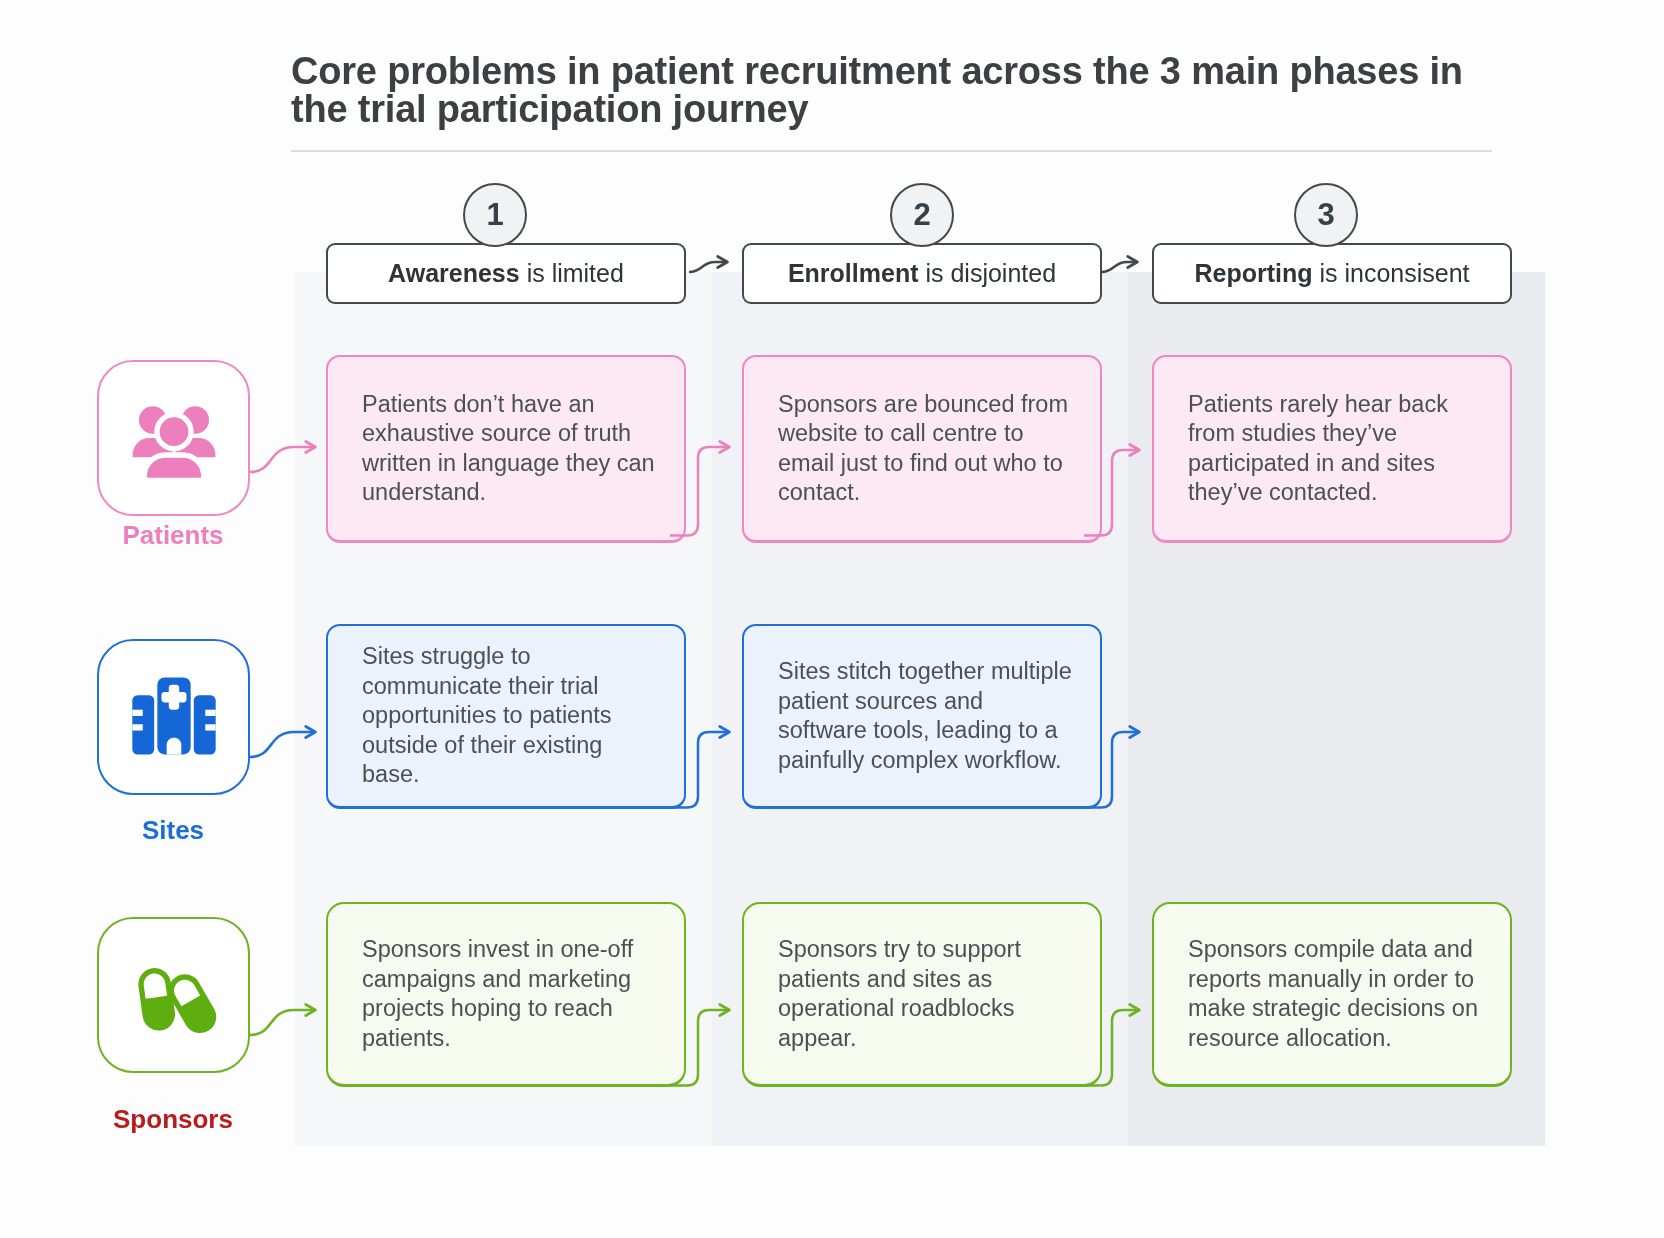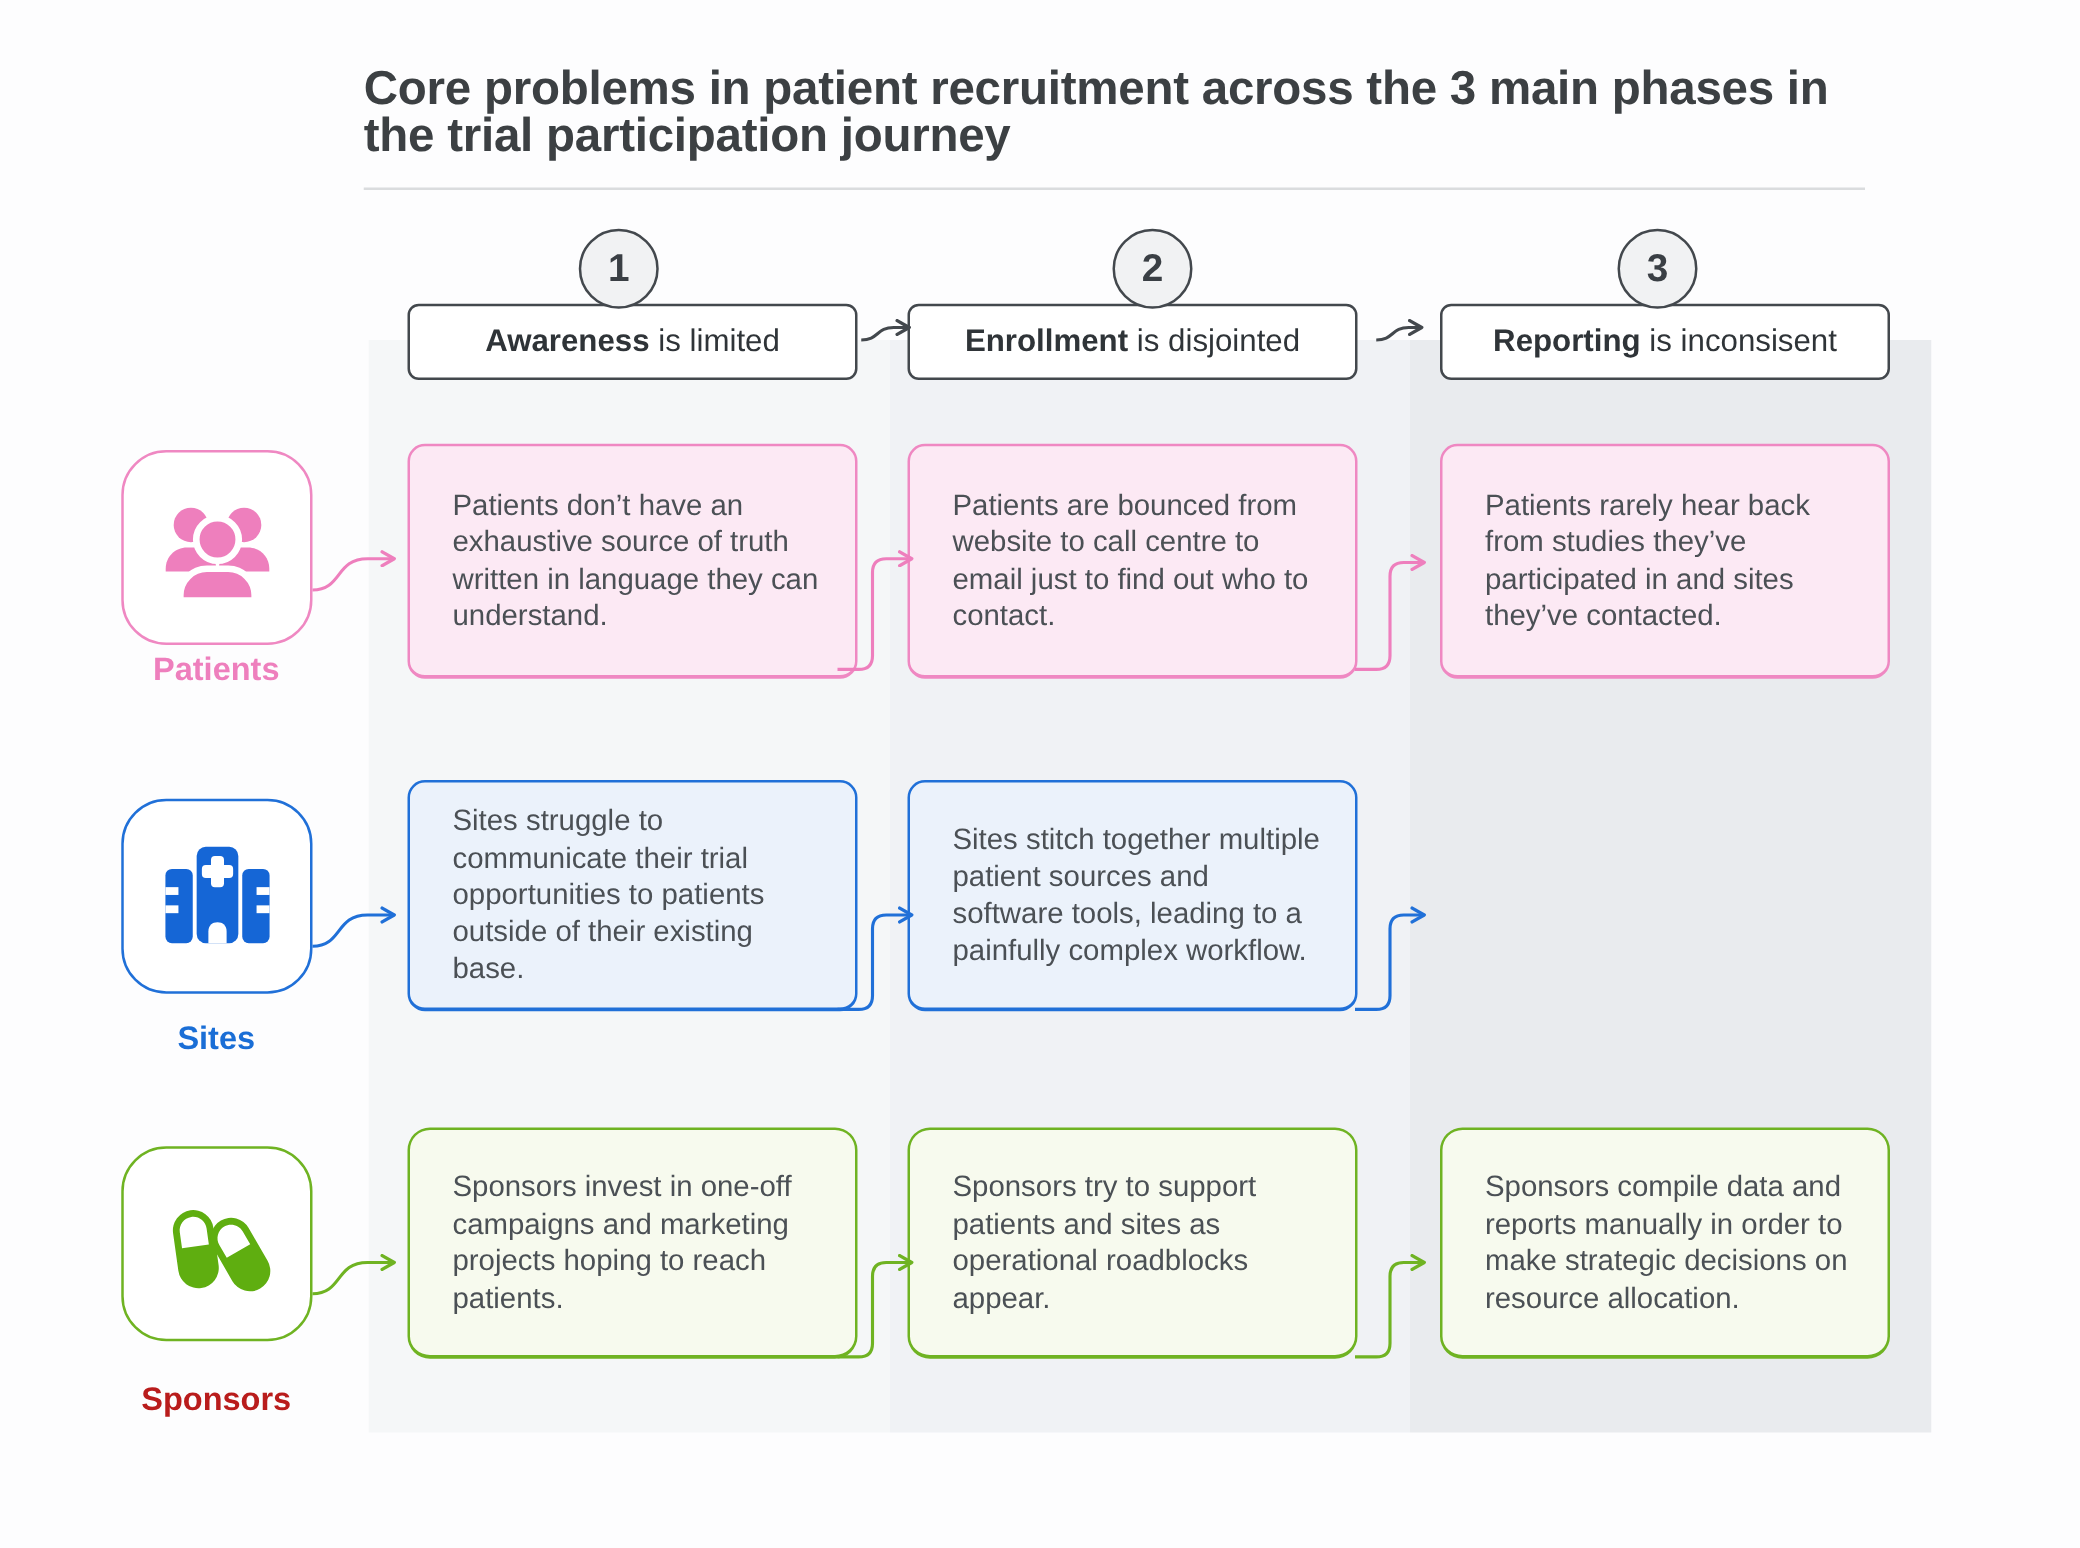--- a/index.html
+++ b/index.html
@@ -19,21 +19,21 @@
        border:2.5px solid #43484d;box-sizing:border-box;display:flex;align-items:center;
        justify-content:center;font-size:31px;font-weight:bold;color:#3a3f44;z-index:4;}
   .num.n1{left:463px;} .num.n2{left:890px;} .num.n3{left:1294px;}
 
   .phase-box{position:absolute;top:243px;width:360px;height:61px;background:#fff;
        border:2.5px solid #43484d;box-sizing:border-box;border-radius:9px;display:flex;
        align-items:center;justify-content:center;font-size:25px;color:#2f3438;z-index:3;}
   .phase-box span{white-space:pre;}
   .phase-box .bold{font-weight:bold;}
 
-  .c1{left:326px;} .c2{left:726px;} .c3{left:1152px;}
+  .c1{left:326px;} .c2{left:742px;} .c3{left:1152px;}
 
   .card{position:absolute;width:360px;border-radius:14px;box-sizing:border-box;display:flex;
         align-items:center;z-index:2;}
   .card .txt{padding:0 26px 0 34px;font-size:23.5px;line-height:29.5px;color:#4b5055;}
   .r1{top:355px;height:188px;} .r2{top:624px;height:185px;} .r3{top:902px;height:185px;border-radius:18px;}
   .pink {background:#fce9f4;border:2px solid #ef88c2;border-bottom-width:3.5px;}
   .blue {background:#ebf2fb;border:2px solid #2070d8;border-bottom-width:3.5px;}
   .green{background:#f7faee;border:2px solid #6fb322;border-bottom-width:3.5px;}
 
   .icon-card{position:absolute;left:97px;width:153px;height:156px;background:#fff;
@@ -131,21 +131,21 @@
         </g>
       </g>
     </svg>
   </div>
   <div class="row-label lb-green">Sponsors</div>
 
   <div class="card pink r1 c1">
     <div class="txt">Patients don’t have an exhaustive source of truth written in language they can understand.</div>
   </div>
   <div class="card pink r1 c2">
-    <div class="txt">Patients are bounced from website to call centre to email just to find out who to contact.</div>
+    <div class="txt">Sponsors are bounced from website to call centre to email just to find out who to contact.</div>
   </div>
   <div class="card pink r1 c3">
     <div class="txt">Patients rarely hear back from studies they’ve participated in and sites they’ve contacted.</div>
   </div>
 
   <div class="card blue r2 c1">
     <div class="txt">Sites struggle to communicate their trial opportunities to patients outside of their existing base.</div>
   </div>
   <div class="card blue r2 c2">
     <div class="txt">Sites stitch together multiple patient sources and software tools, leading to a painfully complex workflow.</div>

